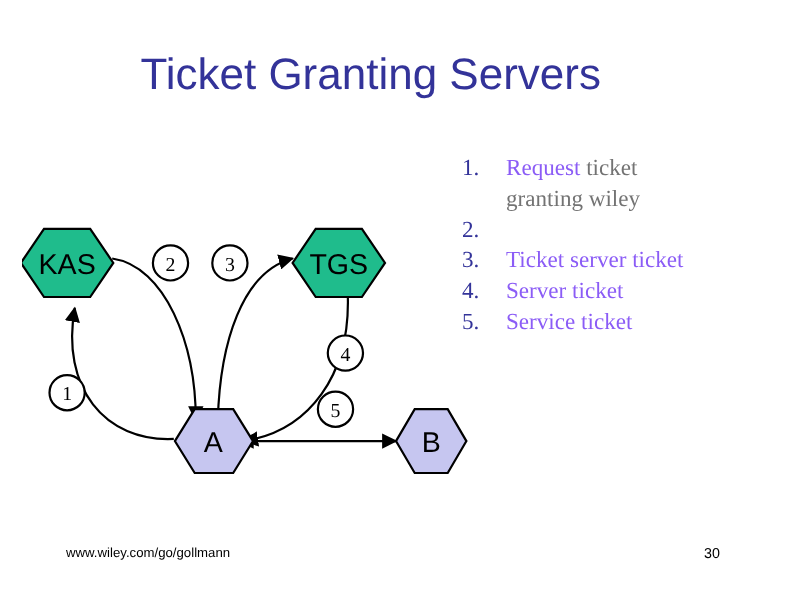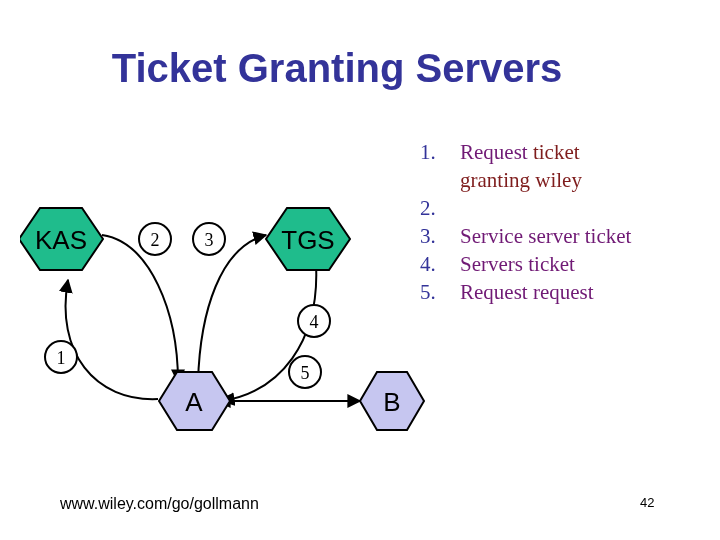--- a/index.html
+++ b/index.html
@@ -19,21 +19,21 @@
 
   
   #slide-title {
     position: absolute;
     left: 0;
     top: 46px;
     width: 674px;
     text-align: center;
     font-family: "Liberation Sans", sans-serif;
     font-size: 40px;
-    font-weight: bold;
+    font-weight: normal;
     color: #333399;
     letter-spacing: 0px;
     white-space: nowrap;
   }
 
   
   #step-list {
     position: absolute;
     left: 420px;
     top: 138px;
@@ -54,22 +54,22 @@
     text-align: left;
     font-family: "Liberation Serif", serif;
     font-size: 21px;
   }
   .step-text {
     flex: 1 1 auto;
     font-family: "Liberation Serif", serif;
     font-size: 21px;
     color: #000000;
   }
-  .blue { color: #7f1d1d; }
-  .black { color: #701a75; text-align: right; }
+  .blue { color: #737373; }
+  .black { color: #8b5cf6; text-align: right; }
 
   
   #diagram {
     position: absolute;
     left: 20px;
     top: 202px;
     width: 420px;
     height: 240px;
   }
   #diagram svg { display: block; }
@@ -89,21 +89,21 @@
     font-size: 18px;
     fill: #000000;
   }
 
   
   #footer-url {
     position: absolute;
     left: 60px;
     top: 495px;
     font-family: "Liberation Sans", sans-serif;
-    font-size: 16px;
+    font-size: 12px;
     color: #000000;
   }
   #footer-page {
     position: absolute;
     left: 640px;
     top: 495px;
     font-family: "Liberation Sans", sans-serif;
     font-size: 13px;
     color: #000000;
   }
@@ -125,35 +125,35 @@
       </span>
     </div>
 
     <div class="step-row">
       <span class="step-num">2.</span>
     </div>
 
     <div class="step-row">
       <span class="step-num">3.</span>
       <span class="step-text">
-        <span class="black">Service server ticket</span>
+        <span class="black">Ticket server ticket</span>
       </span>
     </div>
 
     <div class="step-row">
       <span class="step-num">4.</span>
       <span class="step-text">
-        <span class="black">Servers ticket</span>
+        <span class="black">Server ticket</span>
       </span>
     </div>
 
     <div class="step-row">
       <span class="step-num">5.</span>
       <span class="step-text">
-        <span class="black">Request request</span>
+        <span class="black">Service ticket</span>
       </span>
     </div>
 
   </div>
 
   <div id="diagram">
     <svg width="420" height="240" viewBox="0 0 420 240" xmlns="http://www.w3.org/2000/svg">
       <defs>
         <marker id="arrowEnd" viewBox="0 0 10 10" refX="9" refY="5" markerWidth="7" markerHeight="7" orient="auto-start-reverse">
           <path d="M 0 0 L 10 5 L 0 10 z" fill="#000000"></path>
@@ -216,15 +216,15 @@
       <g>
         <circle cx="285" cy="170" r="16" fill="#ffffff" stroke="#000000" stroke-width="2"></circle>
         <text x="285" y="177" text-anchor="middle" class="circle-num">5</text>
       </g>
 
     </svg>
   </div>
 
   <div id="footer-url">www.wiley.com/go/gollmann</div>
 
-  <div id="footer-page">42</div>
+  <div id="footer-page">30</div>
 
 </div>
 
 </body></html>

